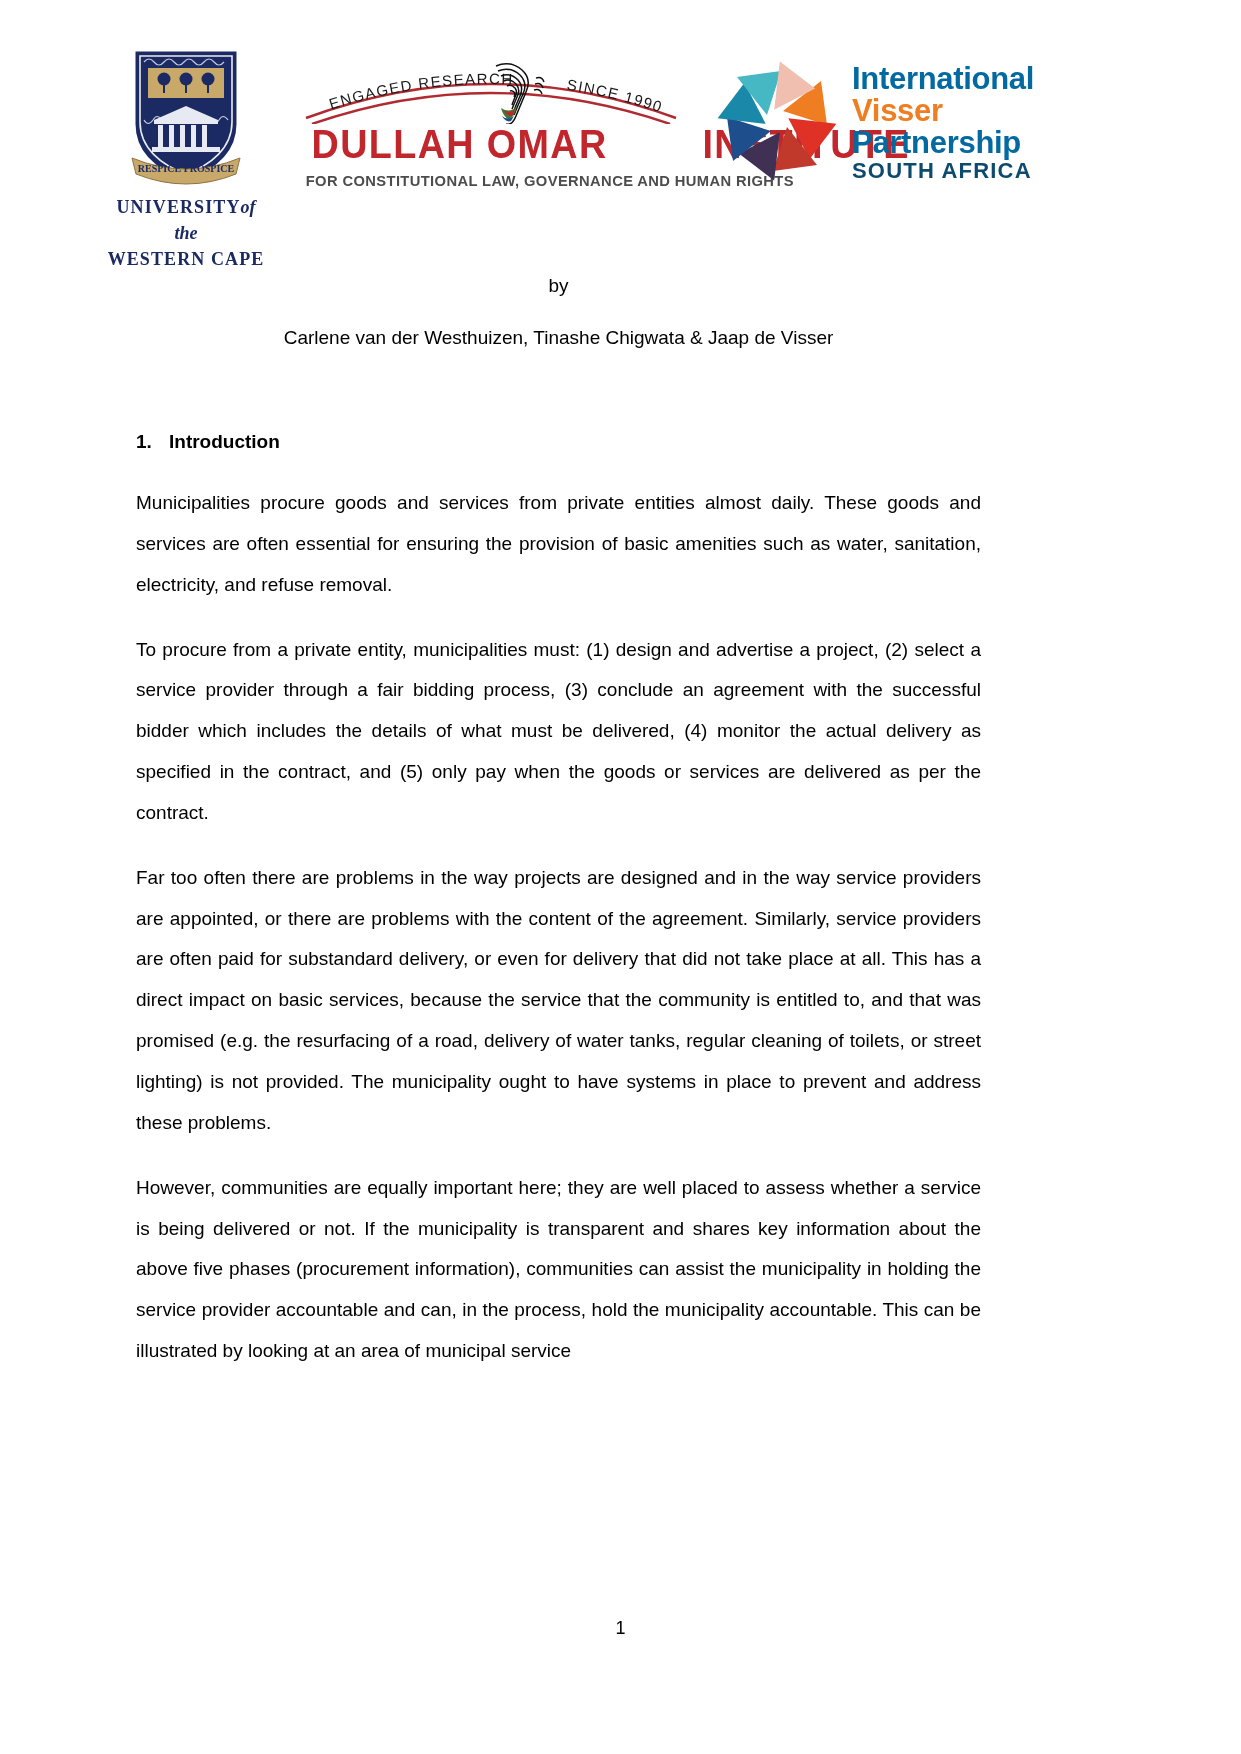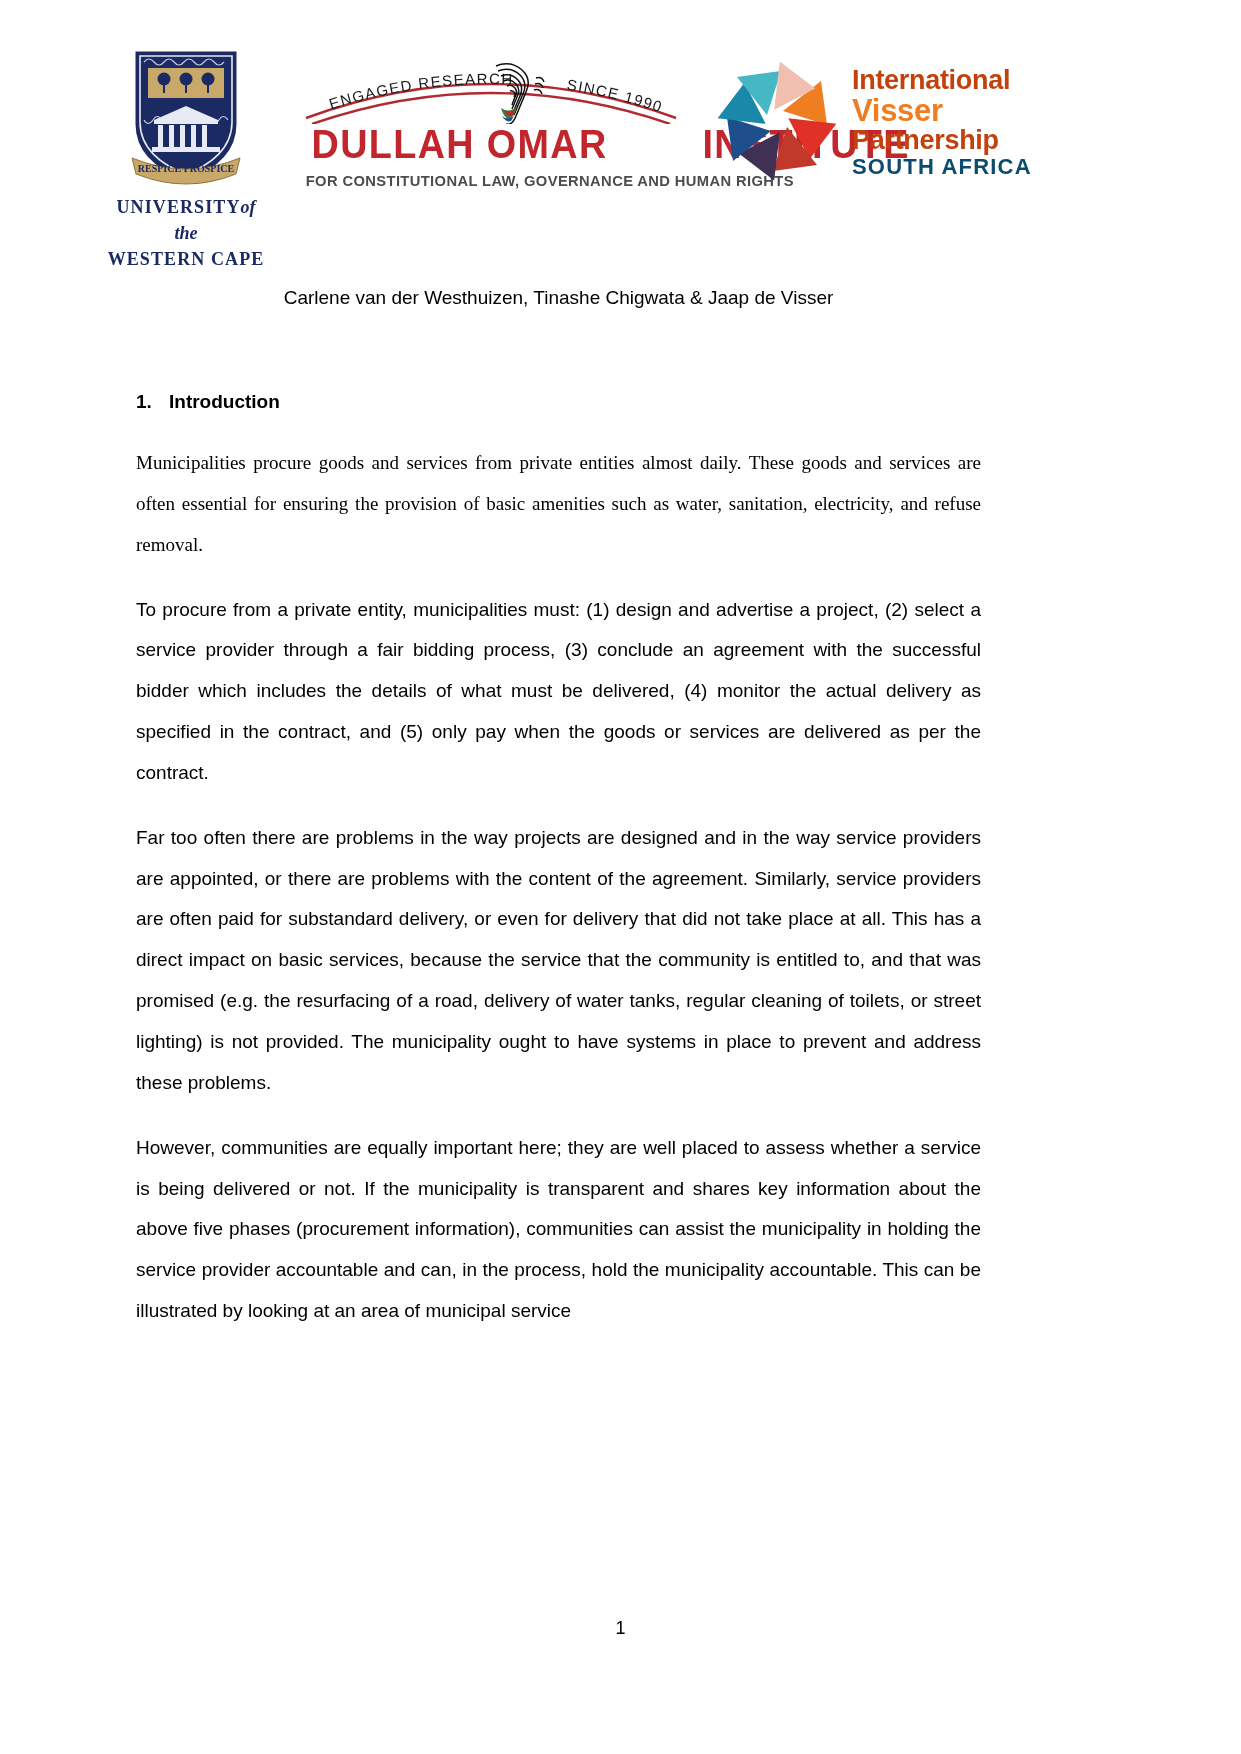--- a/index.html
+++ b/index.html
@@ -84,21 +84,21 @@
     position: absolute;
     left: 716px;
     top: 22px;
     width: 320px;
     display: flex;
     align-items: center;
     gap: 14px;
   }
   .ibp-text { line-height: 1.02; }
   .ibp-l1, .ibp-l3 {
-    font-size: 27px; font-weight: bold; color: #c2410c; letter-spacing: -0.3px;
+    font-size: 31px; font-weight: bold; color: #0369a1; letter-spacing: -0.3px;
   }
   .ibp-l2 { font-size: 31px; font-weight: bold; color: #ef7d22; letter-spacing: -0.3px; }
   .ibp-l4 {
     font-size: 22px; font-weight: bold; color: #0c4a6e; letter-spacing: 1.2px;
     margin-top: 2px;
   }
 
   
   .doc {
     position: absolute;
@@ -131,21 +131,21 @@
     margin: 82px 0 0 0;
   }
   .section-heading .num { width: 14px; }
   p.body-text {
     font-size: 19px;
     line-height: 2.15;
     text-align: justify;
     margin: 24px 0 0 0;
     hyphens: none;
   }
-  p.body-text:first-of-type { margin-top: 30px; font-family: Liberation Serif, serif; }
+  p.body-text:first-of-type { margin-top: 30px; }
   .page-number {
     position: absolute;
     top: 1618px;
     left: 0;
     width: 1241px;
     text-align: center;
     font-size: 18px;
   }
 </style>
 </head>
@@ -276,20 +276,21 @@
         <div class="ibp-l2">Visser</div>
         <div class="ibp-l3">Partnership</div>
         <div class="ibp-l4">SOUTH AFRICA</div>
       </div>
     </div>
 
   </div>
 
   <div class="doc">
 
+    <div class="byline">by</div>
     <div class="authors">Carlene van der Westhuizen, Tinashe Chigwata &amp; Jaap de Visser</div>
 
     <div class="section-heading">
       <span class="num">1.</span>
       <span>Introduction</span>
     </div>
 
     <p class="body-text">Municipalities procure goods and services from private entities almost daily. These goods and services are often essential for ensuring the provision of basic amenities such as water, sanitation, electricity, and refuse removal.</p>
     <p class="body-text">To procure from a private entity, municipalities must: (1) design and advertise a project, (2) select a service provider through a fair bidding process, (3) conclude an agreement with the successful bidder which includes the details of what must be delivered, (4) monitor the actual delivery as specified in the contract, and (5) only pay when the goods or services are delivered as per the contract.</p>
     <p class="body-text">Far too often there are problems in the way projects are designed and in the way service providers are appointed, or there are problems with the content of the agreement. Similarly, service providers are often paid for substandard delivery, or even for delivery that did not take place at all. This has a direct impact on basic services, because the service that the community is entitled to, and that was promised (e.g. the resurfacing of a road, delivery of water tanks, regular cleaning of toilets, or street lighting) is not provided. The municipality ought to have systems in place to prevent and address these problems.</p>

